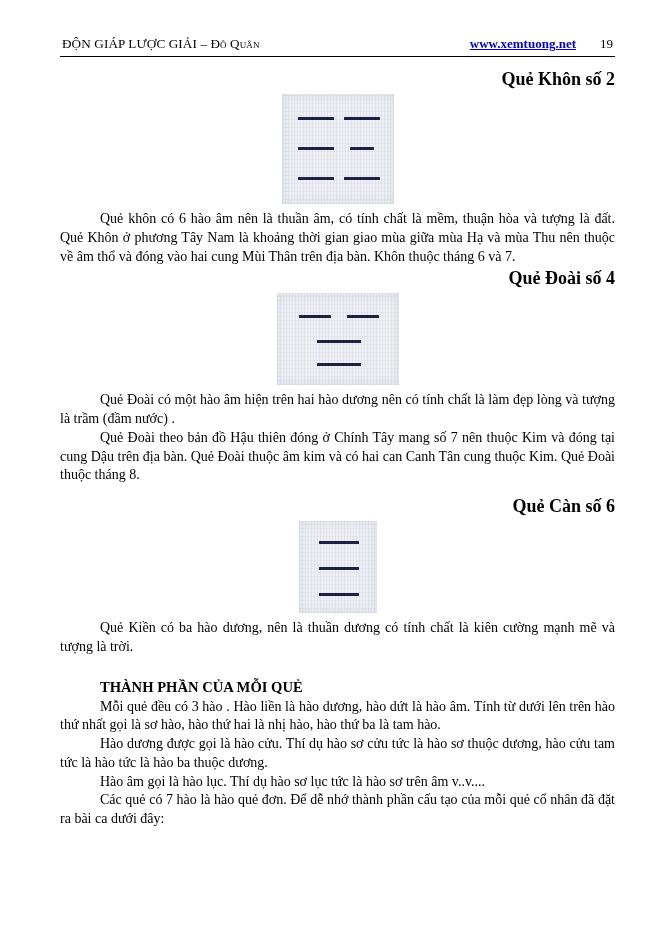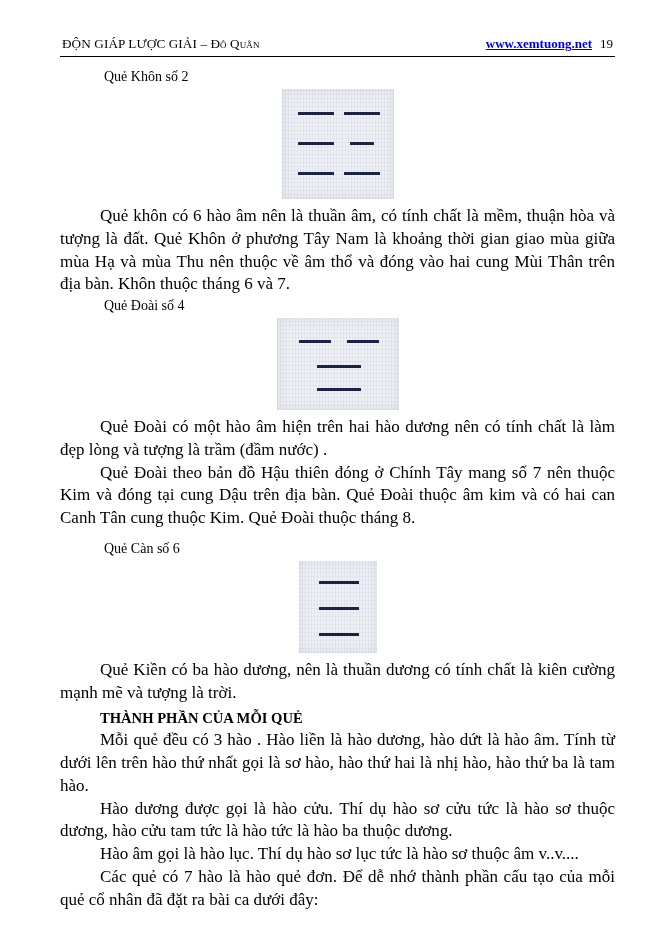--- a/index.html
+++ b/index.html
@@ -30,48 +30,49 @@
     padding: 0 2px 0 2px;
   }
   .header-left {
     font-variant: small-caps;
     letter-spacing: 0.1px;
     white-space: nowrap;
   }
   .header-right {
     display: flex;
     align-items: baseline;
-    gap: 8px;
+    gap: 24px;
     white-space: nowrap;
   }
   .site-link {
     color: #0000cc;
     font-weight: bold;
     text-decoration: underline;
     font-size: 13px;
   }
   .page-num {
     font-size: 13px;
     color: #000;
   }
   .hrule {
     border: none;
     border-top: 1px solid #000;
     margin: 4px 0 12px 0;
     height: 0;
   }
   
   .sect-title {
-    font-weight: normal;
-    font-size: 14px;
+    font-weight: bold;
+    font-size: 18px;
     margin: 0 0 4px 0;
     padding-left: 44px;
+    text-align: right;
   }
   p.para {
-    font-size: 17px;
+    font-size: 14px;
     line-height: 1.34;
     margin: 0 0 0 0;
     text-align: justify;
     text-indent: 40px;
   }
   .gap-s { height: 6px; }
   .gap-m { height: 11px; }
   
   .hex-wrap {
     display: flex;
@@ -88,21 +89,21 @@
   }
   .hex-img .bar {
     position: absolute;
     background: #1b2340;
     height: 3px;
     border-radius: 0.5px;
   }
   .heading-h3 {
     font-weight: bold;
     font-size: 14.6px;
-    margin: 0 0 2px 0;
+    margin: 16px 0 2px 0;
     padding-left: 40px;
   }
 </style>
 </head>
 <body>
 
 <div class="page">
 
   <div class="header">
     <div class="header-left">ĐỘN GIÁP LƯỢC GIẢI – Đỗ Quân</div>
@@ -154,16 +155,16 @@
     </div>
   </div>
 
   <p class="para">Quẻ Kiền có ba hào dương, nên là thuần dương có tính chất là kiên cường mạnh mẽ và tượng là trời.</p>
 
   <div class="gap-s"></div>
 
   <div class="heading-h3">THÀNH PHẦN CỦA MỖI QUẺ</div>
   <p class="para">Mỗi quẻ đều có 3 hào . Hào liền là hào dương, hào dứt là hào âm. Tính từ dưới lên trên hào thứ nhất gọi là sơ hào, hào thứ hai là nhị hào, hào thứ ba là tam hào.</p>
   <p class="para">Hào dương được gọi là hào cửu. Thí dụ hào sơ cửu tức là hào sơ thuộc dương, hào cửu tam tức là hào tức là hào ba thuộc dương.</p>
-  <p class="para">Hào âm gọi là hào lục. Thí dụ hào sơ lục tức là hào sơ thuộc âm v..v....</p>
+  <p class="para">Hào âm gọi là hào lục. Thí dụ hào sơ lục tức là hào sơ trên âm v..v....</p>
   <p class="para">Các quẻ có 7 hào là hào quẻ đơn. Để dễ nhớ thành phần cấu tạo của mỗi quẻ cổ nhân đã đặt ra bài ca dưới đây:</p>
 
 </div>
 
 </body></html>

